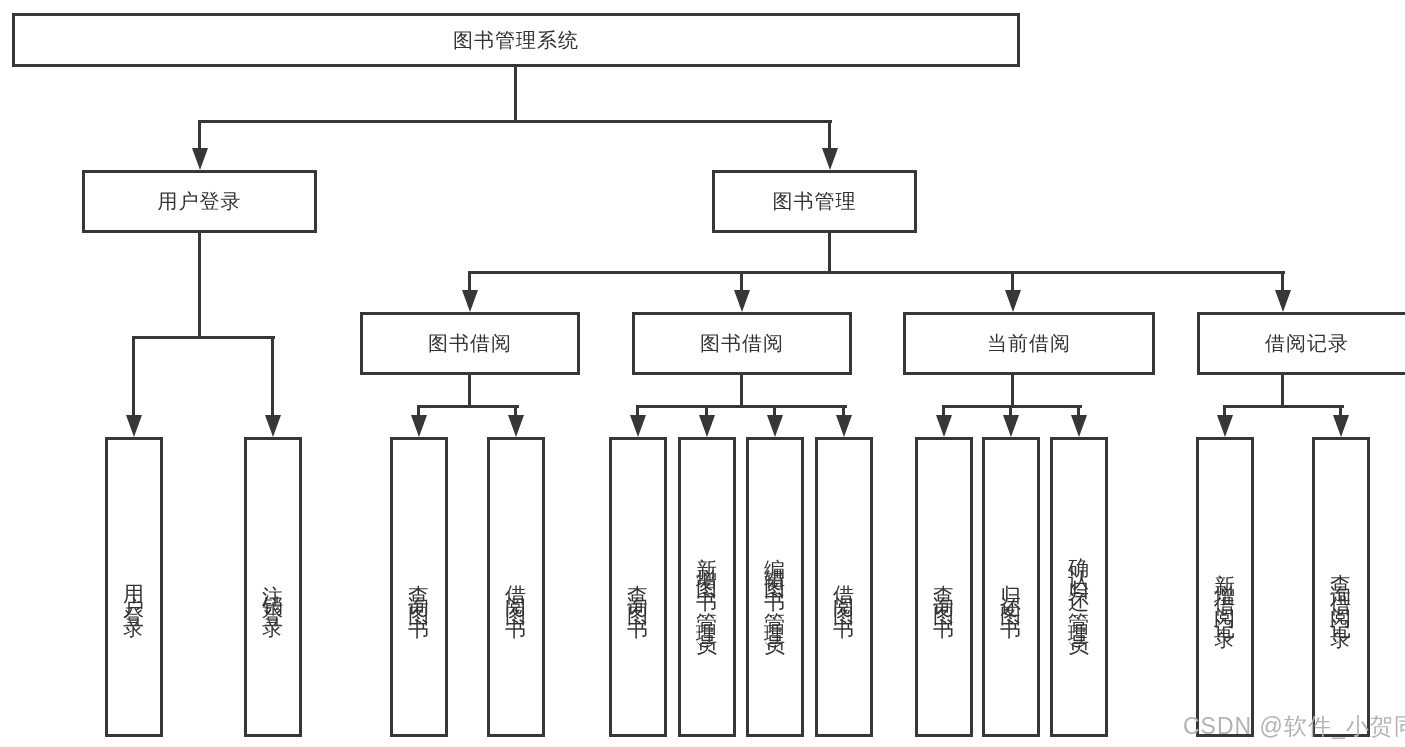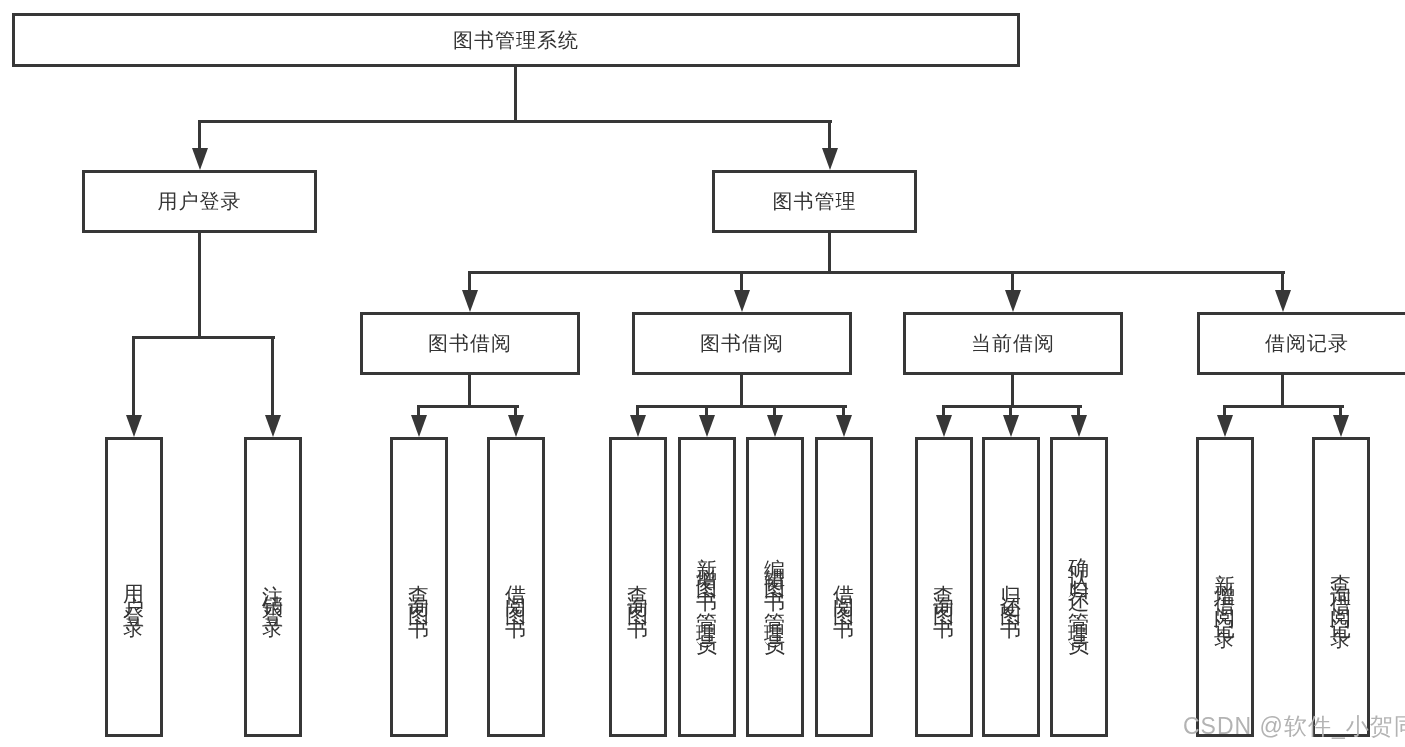--- a/index.html
+++ b/index.html
@@ -88,21 +88,21 @@
   <div class="arrow" style="left:1005px;top:290px;"></div>
   <div class="vline" style="left:1281px;top:271px;height:21px;"></div>
   <div class="arrow" style="left:1275px;top:290px;"></div>
 
   <div class="box" style="left:360px;top:312px;width:220px;height:63px;">
     <span>图书借阅</span>
   </div>
   <div class="box" style="left:632px;top:312px;width:220px;height:63px;font-family:Liberation Serif, serif;">
     <span>图书借阅</span>
   </div>
-  <div class="box" style="left:903px;top:312px;width:220px;height:63px;">
+  <div class="box" style="left:903px;top:312px;width:252px;height:63px;">
     <span>当前借阅</span>
   </div>
   <div class="box" style="left:1173px;top:312px;width:220px;height:63px;margin-left:24px;">
     <span>借阅记录</span>
   </div>
 
   <div class="vline" style="left:468px;top:375px;height:30px;"></div>
   <div class="hline" style="left:417px;top:405px;width:102px;"></div>
   <div class="vline" style="left:417px;top:405px;height:12px;"></div>
   <div class="arrow" style="left:411px;top:415px;"></div>

